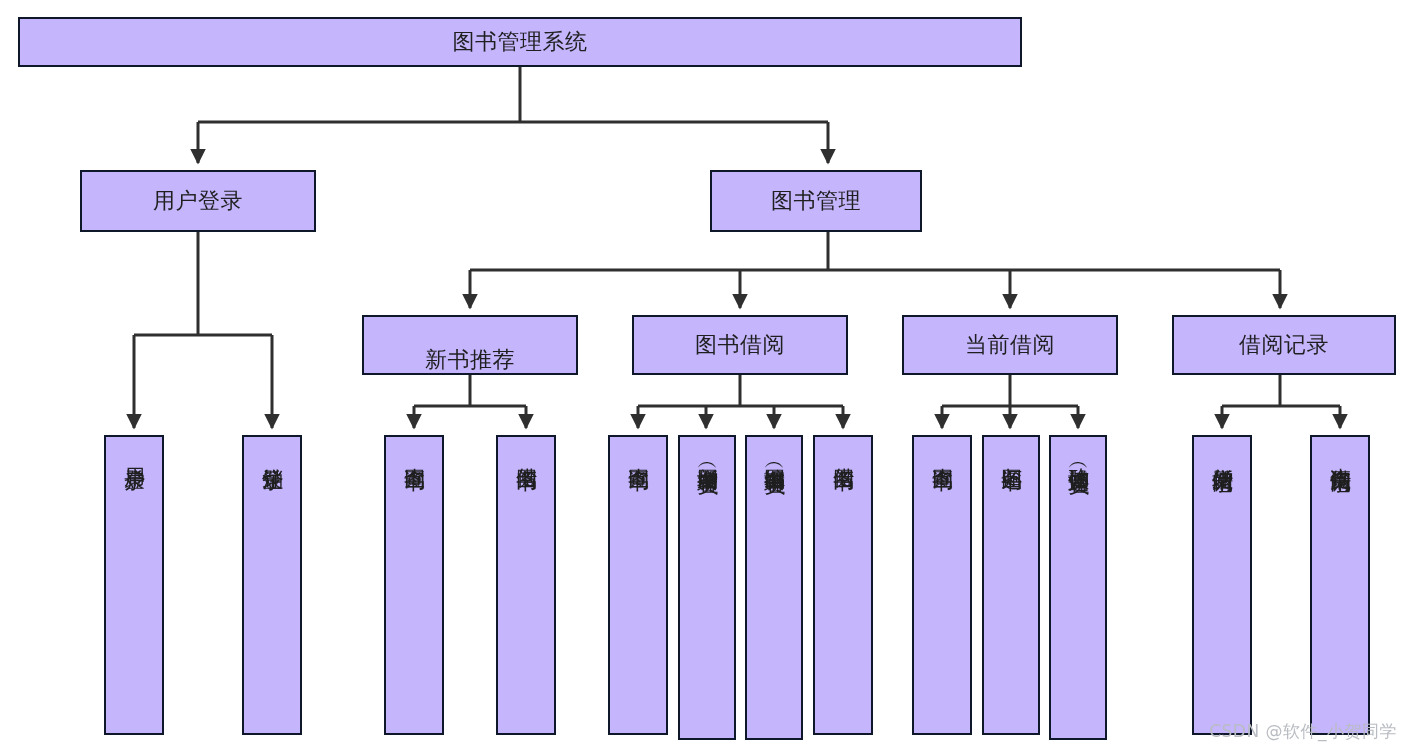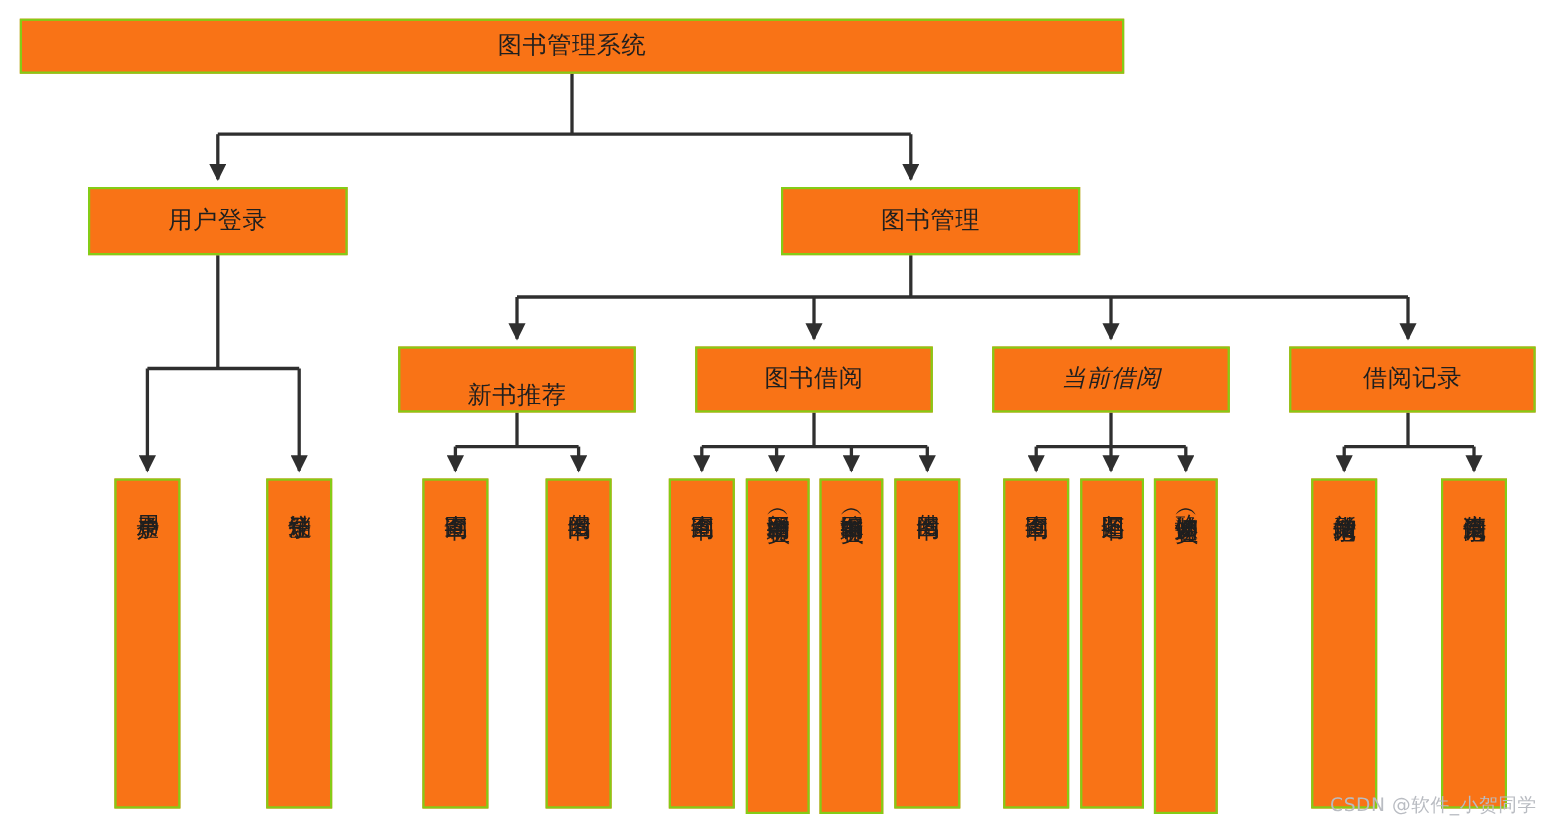--- a/index.html
+++ b/index.html
@@ -23,22 +23,22 @@
     position: absolute;
     left: 0;
     top: 0;
     width: 1405px;
     height: 747px;
     pointer-events: none;
   }
   .node {
     position: absolute;
     box-sizing: border-box;
-    background: #f97316;
-    border: 2px solid #84cc16;
+    background: #c4b5fd;
+    border: 2px solid #0f172a;
     display: flex;
     align-items: center;
     justify-content: center;
     z-index: 2;
   }
   .node-label {
     font-size: 22px;
     line-height: 1.18;
     color: #1f1f1f;
     letter-spacing: 0.5px;
@@ -125,33 +125,33 @@
   </svg>
 
   <div class="node" style="left:18px; top:17px; width:1004px; height:50px;">
     <span class="node-label">图书管理系统</span>
   </div>
 
   <div class="node" style="left:80px; top:170px; width:236px; height:62px;">
     <span class="node-label">用户登录</span>
   </div>
 
-  <div class="node" style="left:710px; top:170px; width:272px; height:62px;">
+  <div class="node" style="left:710px; top:170px; width:212px; height:62px;">
     <span class="node-label">图书管理</span>
   </div>
 
   <div class="node" style="left:362px; top:315px; width:216px; height:60px;align-items:flex-end;">
     <span class="node-label">新书推荐</span>
   </div>
 
   <div class="node" style="left:632px; top:315px; width:216px; height:60px;">
     <span class="node-label">图书借阅</span>
   </div>
 
-  <div class="node" style="left:902px; top:315px; width:216px; height:60px;font-style:italic;">
+  <div class="node" style="left:902px; top:315px; width:216px; height:60px;">
     <span class="node-label">当前借阅</span>
   </div>
 
   <div class="node" style="left:1172px; top:315px; width:224px; height:60px;">
     <span class="node-label">借阅记录</span>
   </div>
 
   <div class="node vertical" style="left:104px; top:435px; width:60px; height:300px;">
     <span class="node-label">用户登录</span>
   </div>

